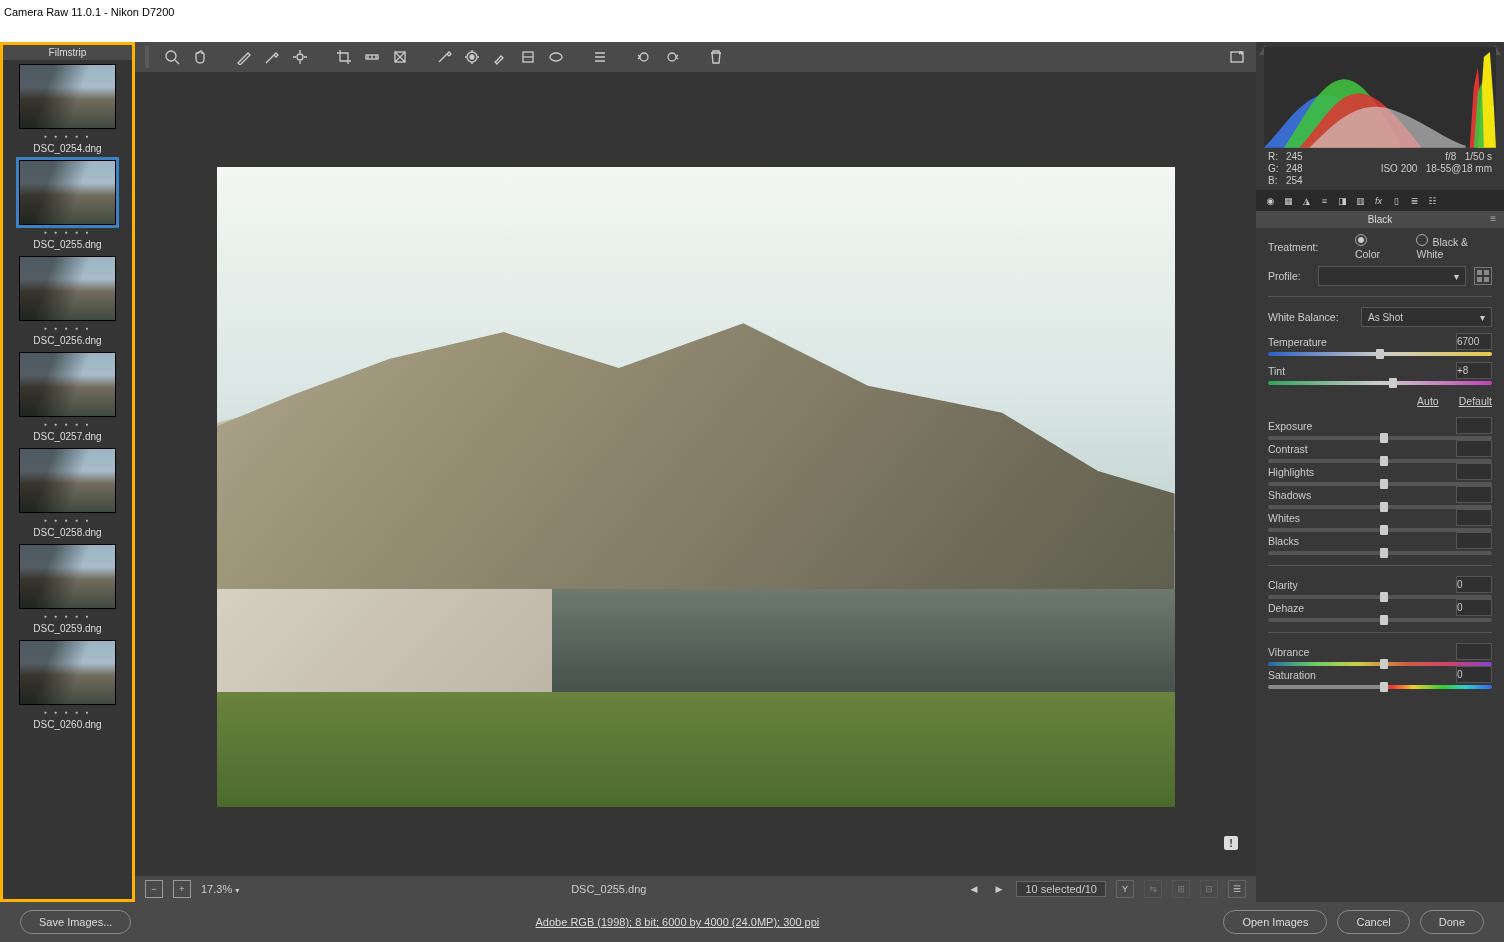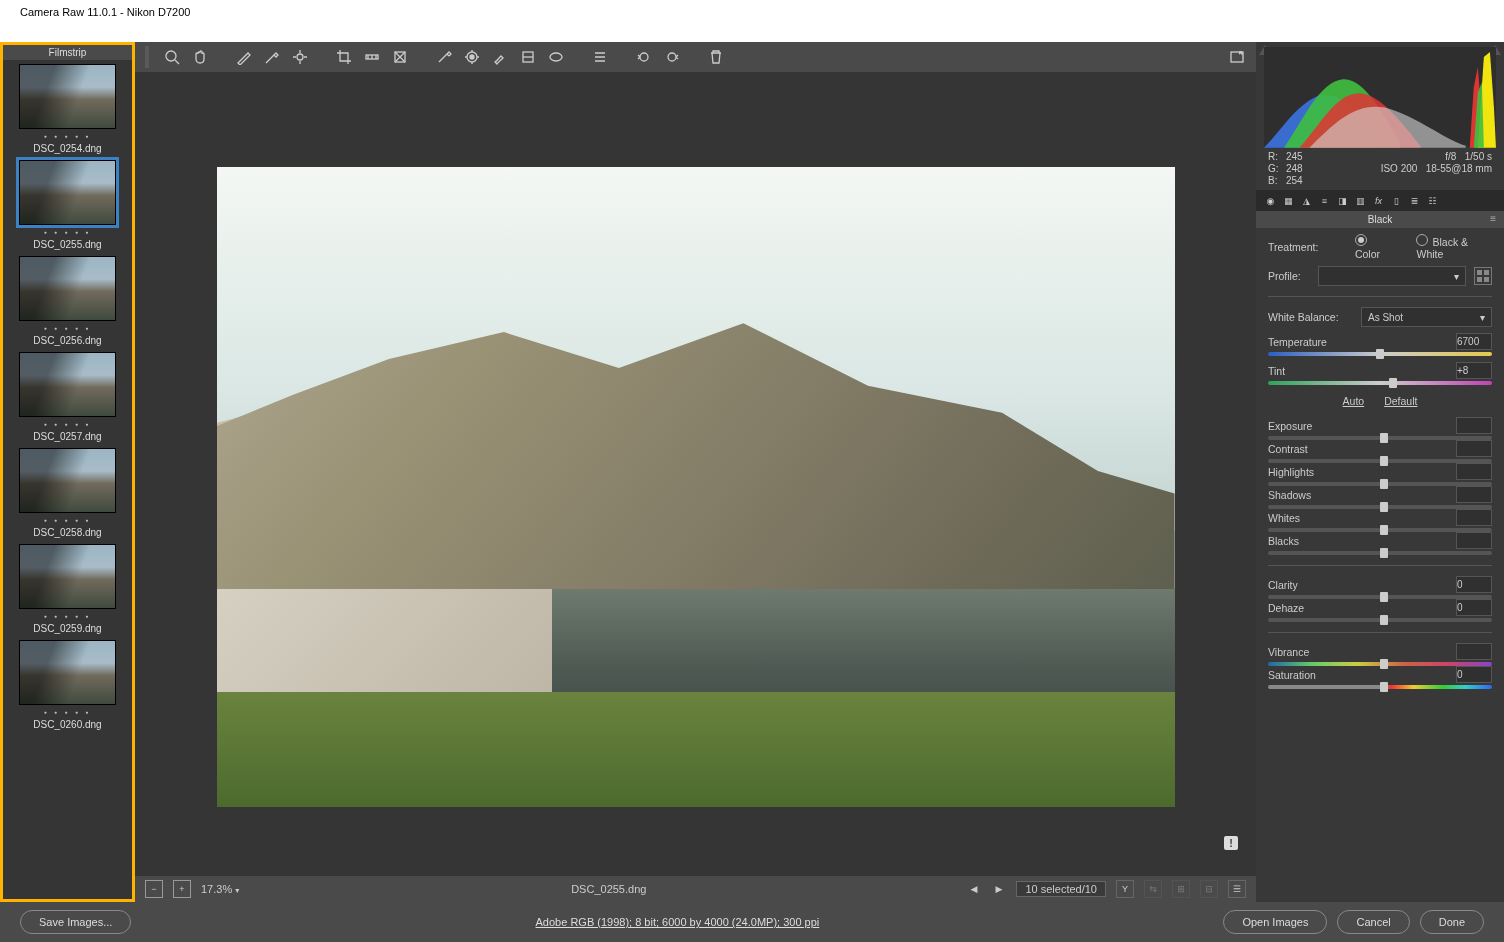--- a/index.html
+++ b/index.html
@@ -1,17 +1,17 @@
 <!DOCTYPE html>
 <html><head>
 <meta charset="utf-8">
 <style>
 html,body{margin:0;padding:0;font-family:"Segoe UI",Arial,sans-serif;background:#fff;color:#ccc;font-size:11px;user-select:none}
 .window{width:1504px;height:942px;display:flex;flex-direction:column;background:#fff}
-.titlebar{height:30px;background:#fff;color:#000;font-size:11px;padding:6px 20px}
+.titlebar{height:30px;background:#fff;color:#000;font-size:11px;padding:6px 4px}
 .main{flex:1;display:flex;background:#c2410c;overflow:hidden}
 .filmstrip{width:135px;background:#353535;display:flex;flex-direction:column;border:3px solid #ffb300;box-sizing:border-box}
 .filmstrip-head{background:#4a4a4a;color:#ddd;text-align:center;font-size:10px;padding:2px 0}
 .filmstrip-body{flex:1;overflow:hidden;display:flex;flex-direction:column;gap:6px;padding:4px 24px}
 .thumb{display:flex;flex-direction:column;align-items:center;gap:4px}
 .thumb-img{width:95px;height:63px;background:linear-gradient(to bottom,#9bb5c4 0%,#a8bcc8 35%,#706a5c 55%,#3f4a3e 100%);border:1px solid #000;position:relative}
 .thumb-img.sel{outline:3px solid #3b82c4}
 .thumb-img::after{content:"";position:absolute;inset:0;background:linear-gradient(110deg,rgba(0,0,0,.5) 30%,transparent 60%)}
 .dots{color:#bbb;font-size:5px;letter-spacing:3px;text-align:center}
 .thumb-name{color:#ddd;font-size:10px;text-align:center}
@@ -67,21 +67,21 @@
 .slider-row{display:flex;flex-direction:column;gap:2px}
 .slider-top{display:flex;justify-content:space-between;align-items:center}
 .val-box{width:34px;height:15px;background:#303030;border:1px solid #555;text-align:left;font-size:10px;line-height:15px}
 .track{height:4px;position:relative;border-radius:2px}
 .track.temp{background:linear-gradient(to right,#2b5fc1,#ccc,#e6c84b)}
 .track.tint{background:linear-gradient(to right,#2fa35a,#ccc,#c043b3)}
 .track.plain{background:#555}
 .track.vib{background:linear-gradient(to right,#26a,#6c6,#cc4,#c64,#c46,#84c)}
 .track.sat{background:linear-gradient(to right,#888 0%,#888 50%,#e33 55%,#ec3 65%,#3c3 78%,#3cc 88%,#36e 100%)}
 .thumb-knob{position:absolute;top:-3px;width:8px;height:10px;background:#ccc;border-radius:1px}
-.links{display:flex;justify-content:center;gap:20px;margin:4px 0}
+.links{display:flex;justify-content:flex-end;gap:20px;margin:4px 0}
 .links span{text-decoration:underline;cursor:pointer}
 .sep{height:1px;background:#555;margin:4px 0}
 </style>
 </head>
 <body>
 
 <div class="window">
   <div class="titlebar">Camera Raw 11.0.1  -  Nikon D7200</div>
   <div class="main">
 

